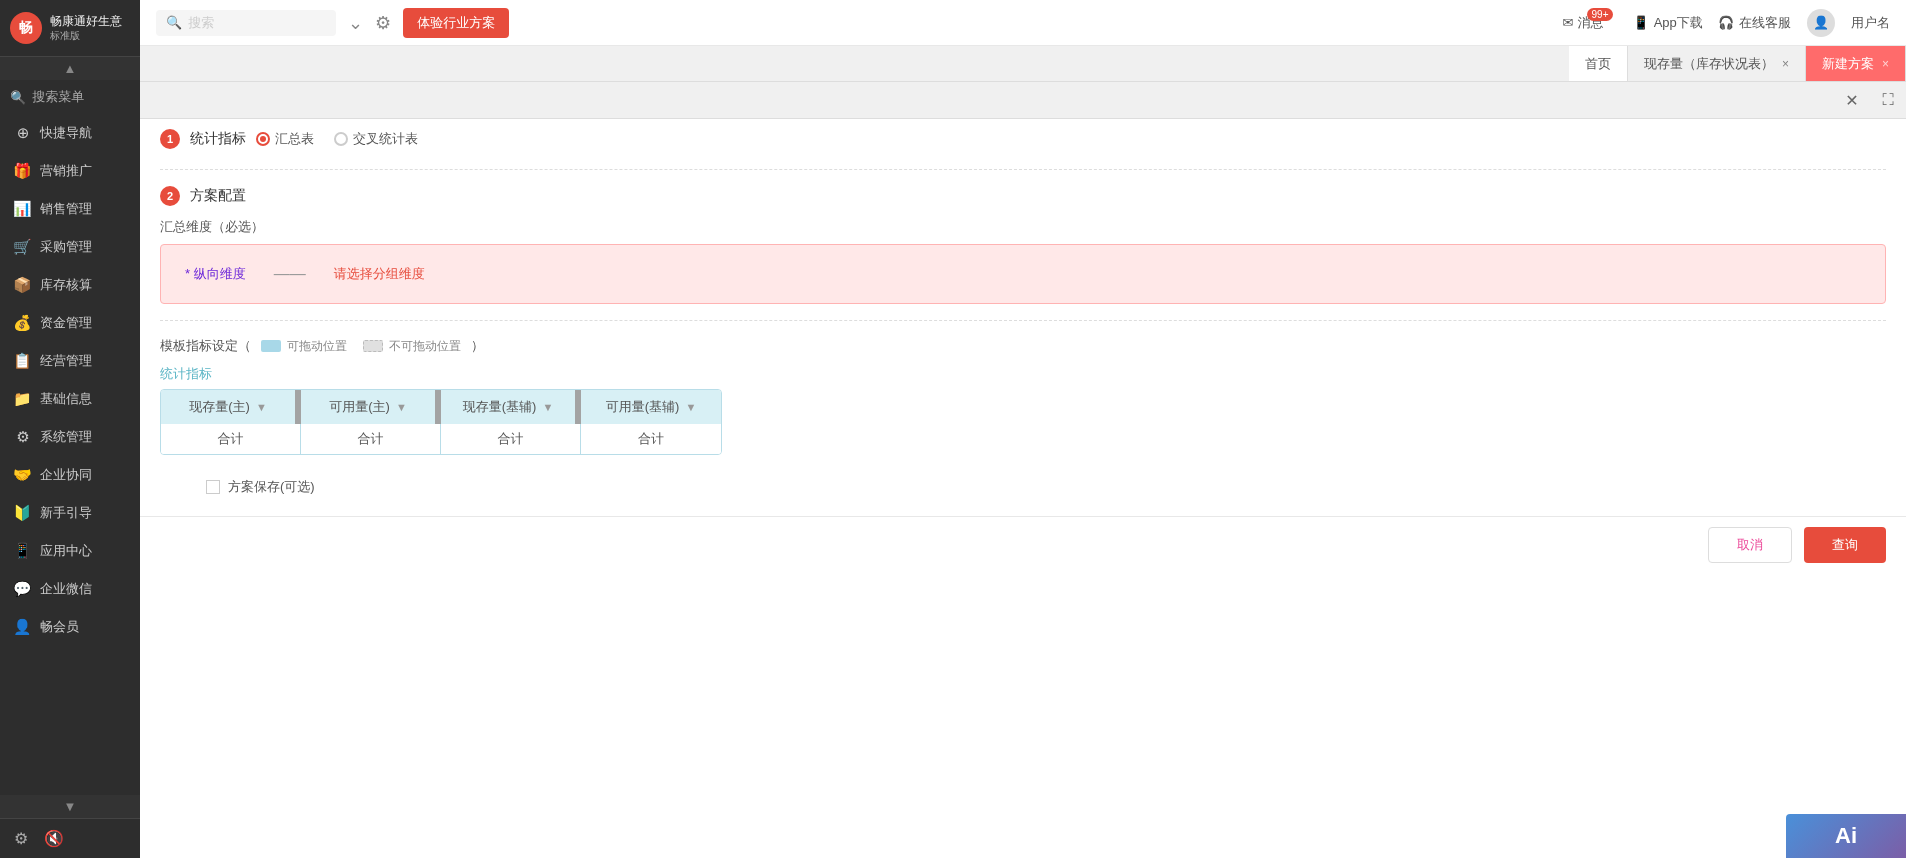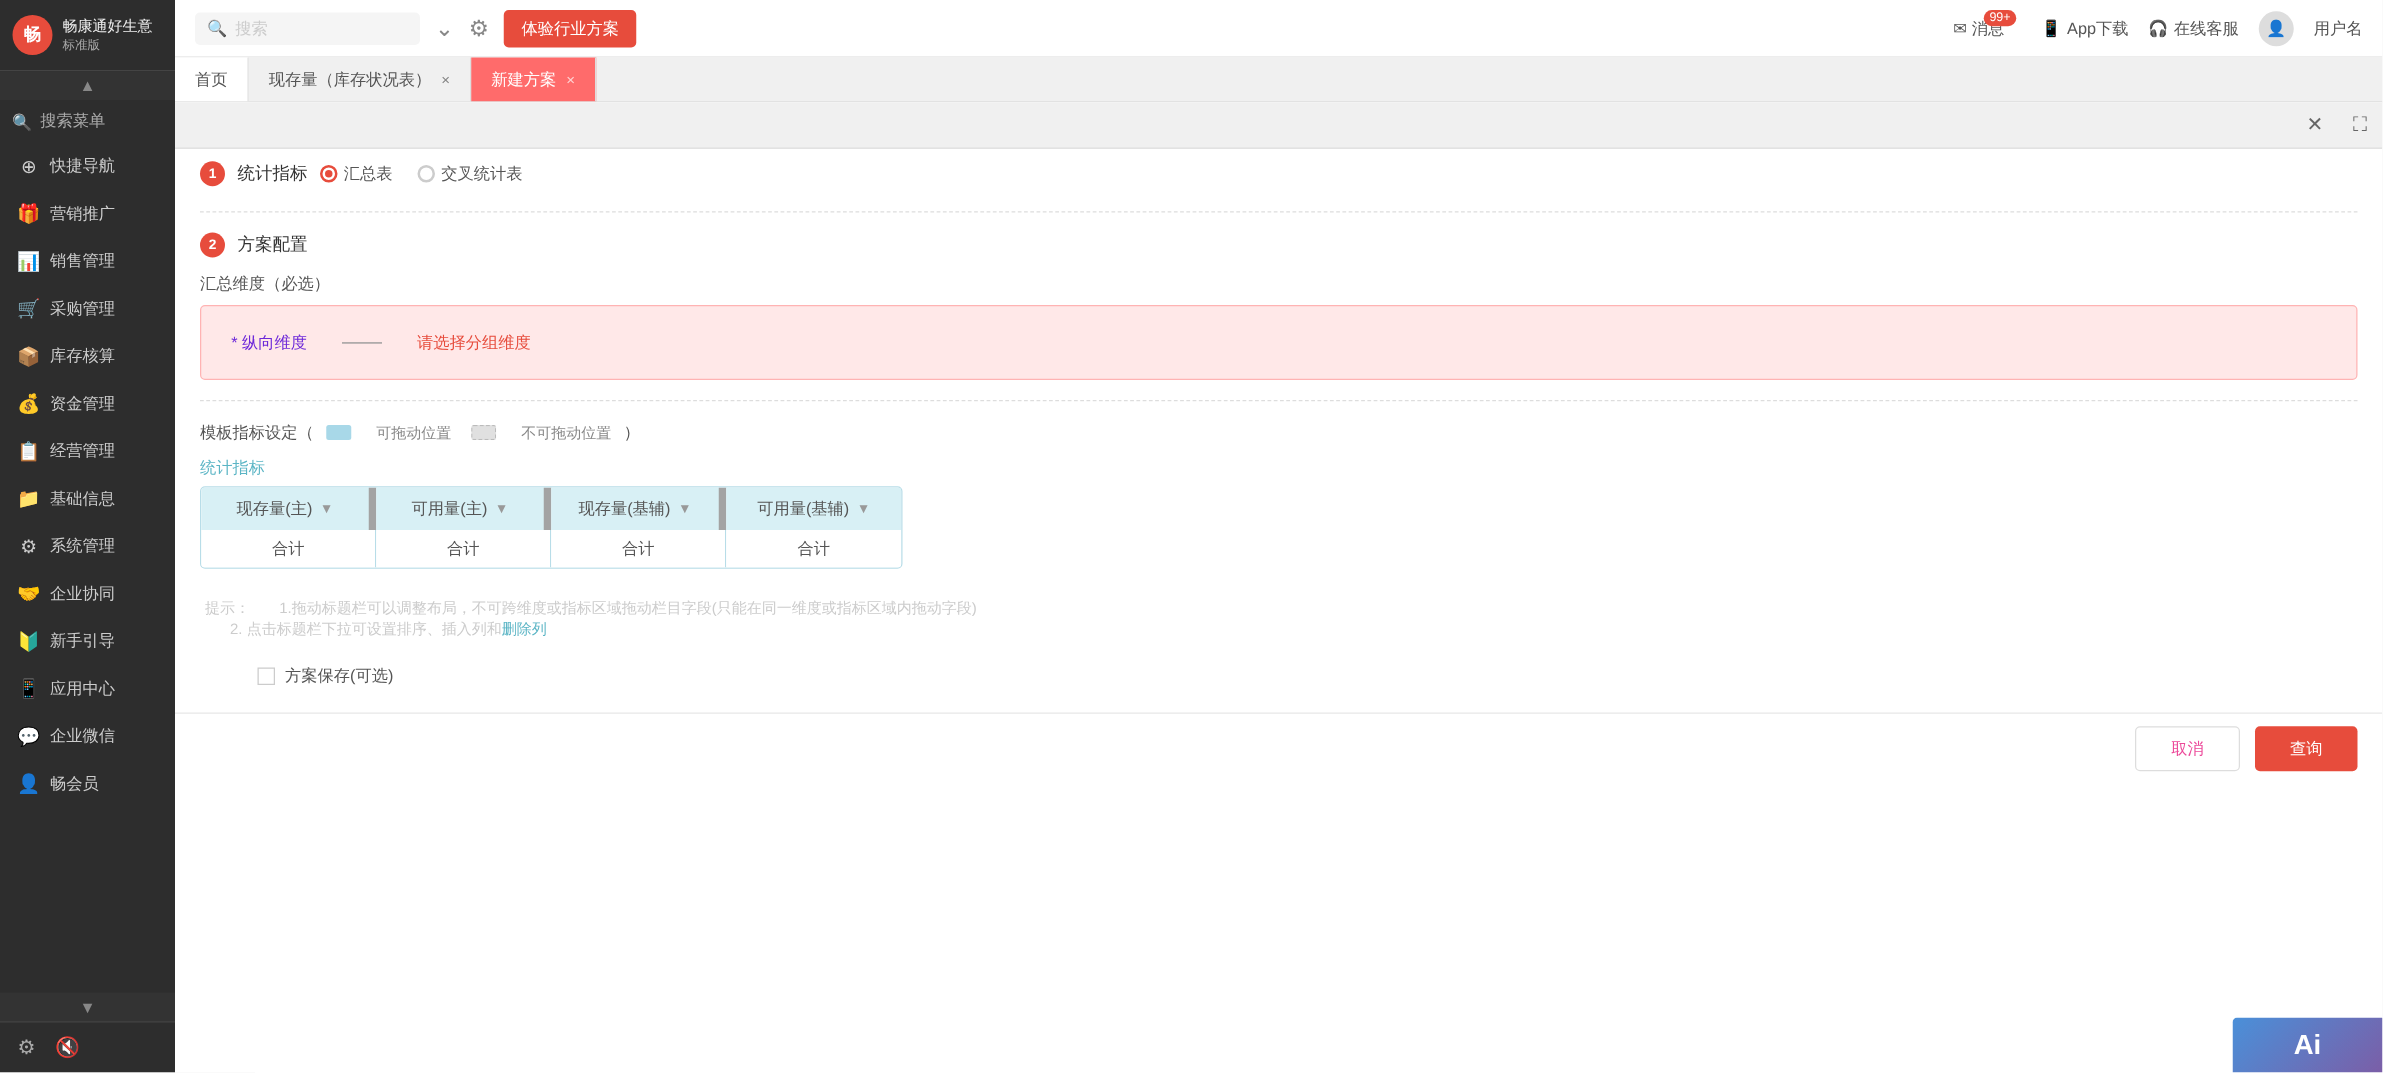--- a/index.html
+++ b/index.html
@@ -103,20 +103,21 @@
     .topbar-username { color: #555; font-size: 13px; }
 
     
     .tabs-bar {
       background: #f0f0f0;
       display: flex;
       align-items: center;
       height: 36px;
       border-bottom: 1px solid #ddd;
       flex-shrink: 0;
+      justify-content: flex-end;
     }
     .tab {
       display: flex; align-items: center;
       padding: 0 16px; height: 100%;
       font-size: 13px; color: #555; cursor: pointer;
       border-right: 1px solid #ddd;
       background: #f0f0f0;
       gap: 8px;
     }
     .tab.active {
@@ -193,21 +194,21 @@
       display: flex; align-items: center; gap: 20px;
     }
     .dim-required { color: #6d28d9; font-size: 13px; }
     .dim-arrow { color: #999; font-size: 16px; margin: 0 8px; }
     .dim-placeholder { color: #e74c3c; font-size: 13px; }
 
     
     .indicator-settings { margin-top: 0; }
     .indicator-label { font-size: 13px; color: #555; margin-bottom: 10px; display: flex; align-items: center; gap: 10px; }
     .indicator-legend { display: flex; align-items: center; gap: 16px; }
-    .legend-item { display: flex; align-items: center; gap: 20px; font-size: 12px; color: #888; }
+    .legend-item { display: flex; align-items: center; gap: 6px; font-size: 12px; color: #888; }
     .legend-box {
       width: 20px; height: 12px; border-radius: 2px;
     }
     .legend-draggable { background: #a8d8e8; }
     .legend-fixed { background: #e0e0e0; border: 1px dashed #bbb; }
 
     
     .stats-section { margin-top: 8px; }
     .stats-title { color: #5bb5c5; font-size: 13px; margin-bottom: 6px; }
     .stats-table {
@@ -502,27 +503,20 @@
               <div class="stats-table-row">
                 <div class="stats-cell-sum">合计</div>
                 <div class="stats-cell-sum">合计</div>
                 <div class="stats-cell-sum">合计</div>
                 <div class="stats-cell-sum">合计</div>
               </div>
             </div>
           </div>
         </div>
 
-        <div class="tips-section">
-          <div class="tips-label">提示：
-            <span class="tips-item">1.拖动标题栏可以调整布局，不可跨维度或指标区域拖动栏目字段(只能在同一维度或指标区域内拖动字段)</span>
-            <br>
-            <span class="tips-item">2. 点击标题栏下拉可设置排序、插入列和<span class="tips-link">删除列</span></span>
-          </div>
-        </div>
       </div>
 
       <div class="save-option">
         <div class="checkbox-box"></div>
         <span class="save-label">方案保存(可选)</span>
       </div>
 
     </div>
 
     <div class="footer-bar">

